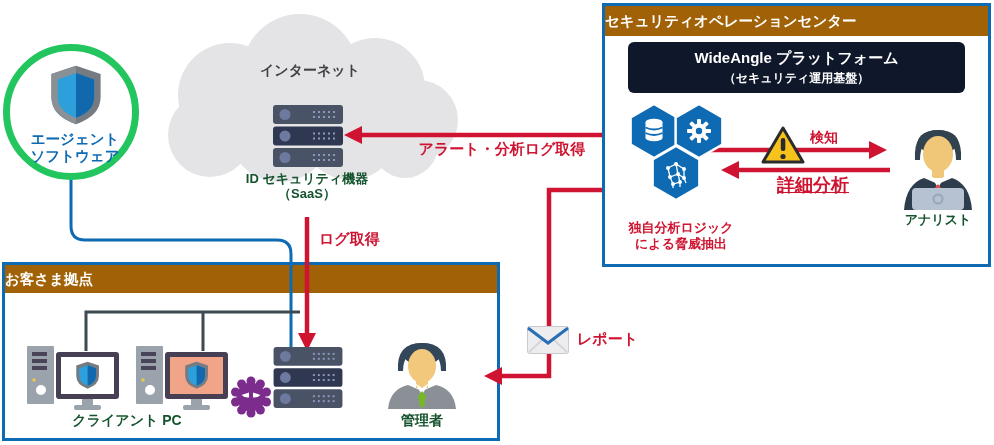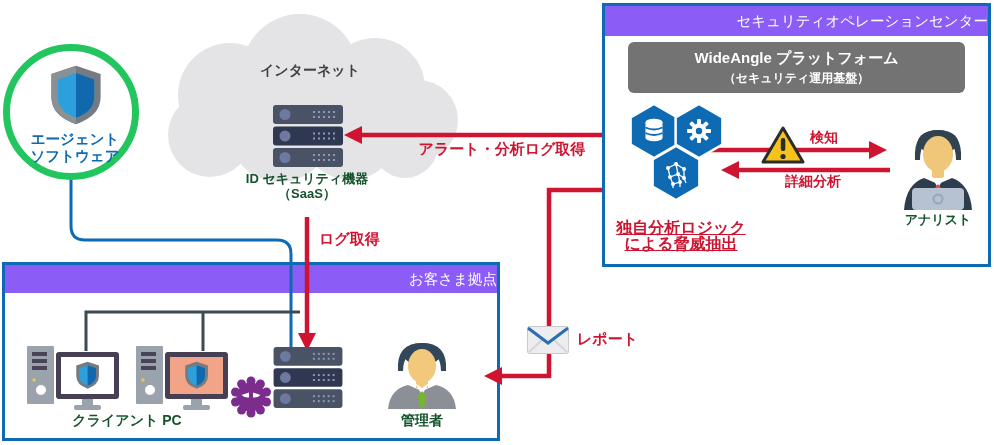--- a/index.html
+++ b/index.html
@@ -8,27 +8,27 @@
     font-family:"Liberation Sans","DejaVu Sans",sans-serif;
   }
   .abs{position:absolute;}
   .lbl{position:absolute;font-weight:bold;color:#14532d;}
   .center{text-align:center;}
   .red{color:#ce1431;}
   .blue{color:#0d6ab3;}
   .gray{color:#404040;}
   
   .frame{position:absolute;background:#fff;border:3px solid #0d6ab3;box-sizing:border-box;}
-  .frame-header{background:#8b5cf6;color:#fff;font-weight:normal;text-align:right;}
+  .frame-header{background:#a16207;color:#fff;font-weight:bold;text-align:left;}
   #soc-box{left:602px;top:3px;width:389px;height:264px;}
   #soc-box .frame-header{height:30px;line-height:30px;font-size:14.5px;}
   #customer-box{left:2px;top:262px;width:498px;height:179px;}
   #customer-box .frame-header{height:28px;line-height:28px;font-size:14.5px;}
   #wideangle-box{
-    left:628px;top:42px;width:337px;height:51px;background:#737373;border-radius:6px;
+    left:628px;top:42px;width:337px;height:51px;background:#0f172a;border-radius:6px;
     color:#fff;text-align:center;
   }
   #wideangle-box .t1{font-size:15px;font-weight:bold;padding-top:7px;}
   #wideangle-box .t2{font-size:12px;font-weight:bold;padding-top:2px;}
   #agent-circle{
     left:3px;top:44px;width:136px;height:136px;border:7px solid #22c55e;border-radius:50%;
     background:#fff;box-sizing:border-box;
   }
   svg{display:block;}
 </style>
@@ -190,32 +190,32 @@
           <circle cx="56" cy="66" r="2"></circle>
           <circle cx="64" cy="71" r="2"></circle>
         <circle cx="50" cy="79" r="2"></circle>
           <circle cx="58" cy="76" r="2"></circle>
           <circle cx="64" cy="80" r="2"></circle>
         <circle cx="53" cy="86" r="2"></circle>
           <circle cx="60" cy="84" r="2"></circle>
       </g>
     </g>
   </svg>
-  <div class="lbl red center" style="left:606px;top:220px;width:150px;font-size:16px;line-height:16px;text-decoration:underline;">
+  <div class="lbl red center" style="left:606px;top:220px;width:150px;font-size:13px;line-height:16px;">
     <span>独自分析ロジック</span><br>
     <span>による脅威抽出</span>
   </div>
 
   <svg class="abs" style="left:760px;top:124px;" width="46" height="42" viewBox="0 0 46 42">
     <polygon points="23,4 43,38 3,38" fill="#f6c21c" stroke="#2b2b2b" stroke-width="3" stroke-linejoin="round"></polygon>
     <rect x="20.8" y="14" width="4.5" height="13" rx="2" fill="#2b2b2b"></rect>
     <circle cx="23" cy="32.5" r="2.6" fill="#2b2b2b"></circle>
   </svg>
   <div class="lbl red center" style="left:800px;top:129px;width:48px;font-size:14px;">検知</div>
-  <div class="lbl red center" style="left:770px;top:173px;width:86px;font-size:14px;">詳細分析</div>
+  <div class="lbl red center" style="left:770px;top:173px;width:86px;font-size:18px;text-decoration:underline;">詳細分析</div>
 
   <svg class="abs" style="left:898px;top:126px;" width="80" height="84" viewBox="0 0 80 84">
     <path d="M17,34 Q15,4 40,4 Q65,4 63,34 L58,34 Q58,12 40,12 Q22,12 22,34 Z" fill="#32424e"></path>
     <ellipse cx="40" cy="16" rx="20" ry="12" fill="#32424e"></ellipse>
     <ellipse cx="40" cy="28" rx="15" ry="18" fill="#f0c679"></ellipse>
     <rect x="34" y="42" width="12" height="10" fill="#f0c679"></rect>
     <path d="M6,84 Q8,58 26,52 L40,58 L54,52 Q72,58 74,84 Z" fill="#2e3d4d"></path>
     <path d="M33,50 L40,62 L47,50 L40,55 Z" fill="#fff"></path>
     <path d="M40,58 L44,63 L40,69 L36,63 Z" fill="#e2504a"></path>
     <rect x="14" y="62" width="52" height="22" rx="4" fill="#b6c1d2"></rect>

